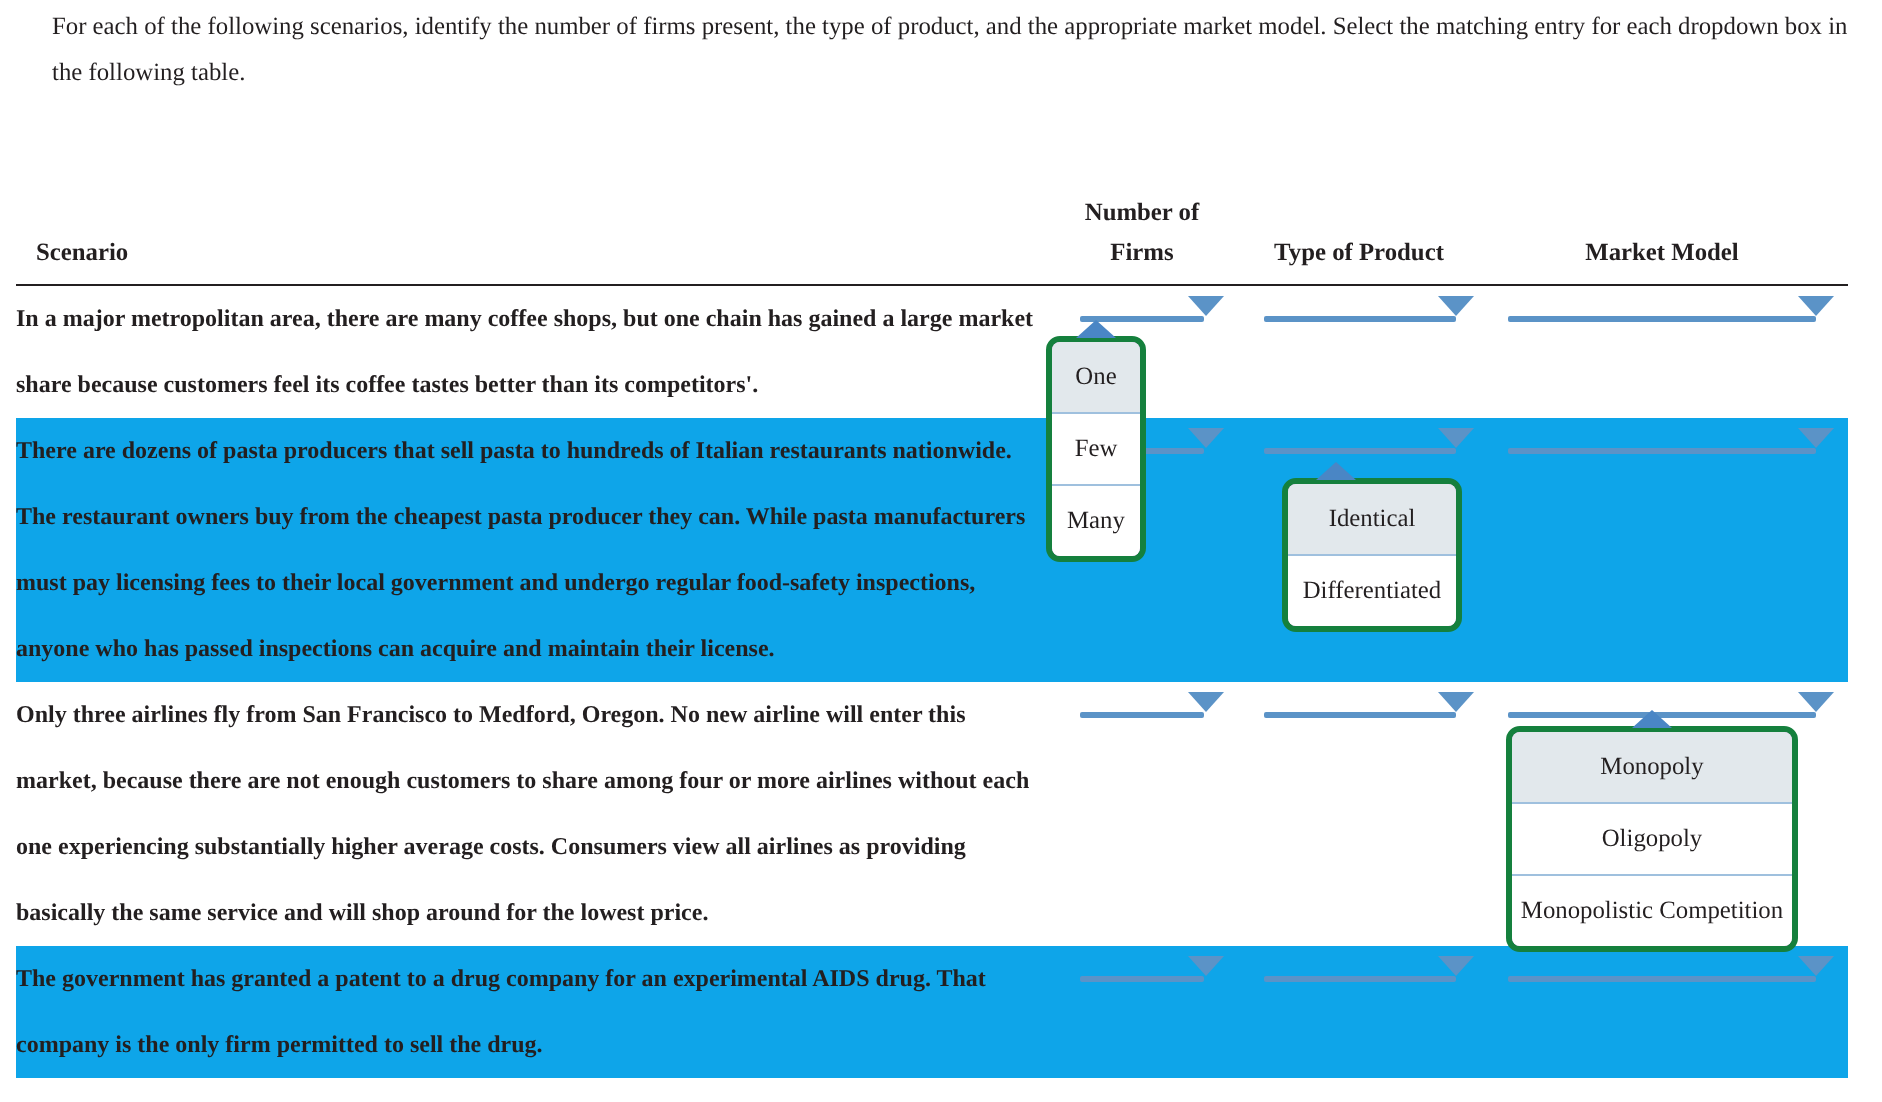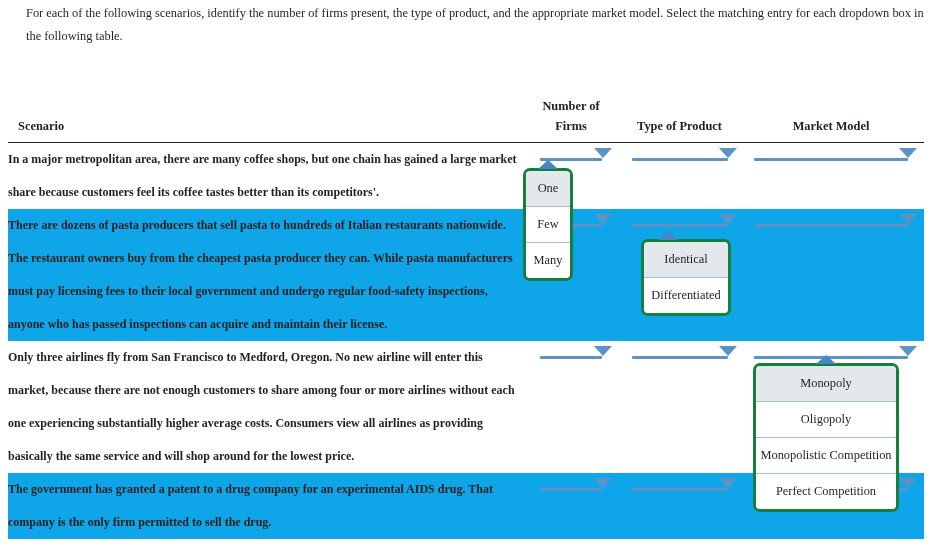--- a/index.html
+++ b/index.html
@@ -285,14 +285,13 @@
 <div class="dd-panel" id="panel-type">
   <div class="dd-opt sel">Identical</div>
   <div class="dd-opt">Differentiated</div>
 </div>
 
 <div class="dd-panel-nub" style="left:816px; top:355px;"></div>
 <div class="dd-panel" id="panel-model">
   <div class="dd-opt sel">Monopoly</div>
   <div class="dd-opt">Oligopoly</div>
   <div class="dd-opt">Monopolistic Competition</div>
-  <div class="dd-opt">Perfect Competition</div>
 </div>
 
 </body></html>

